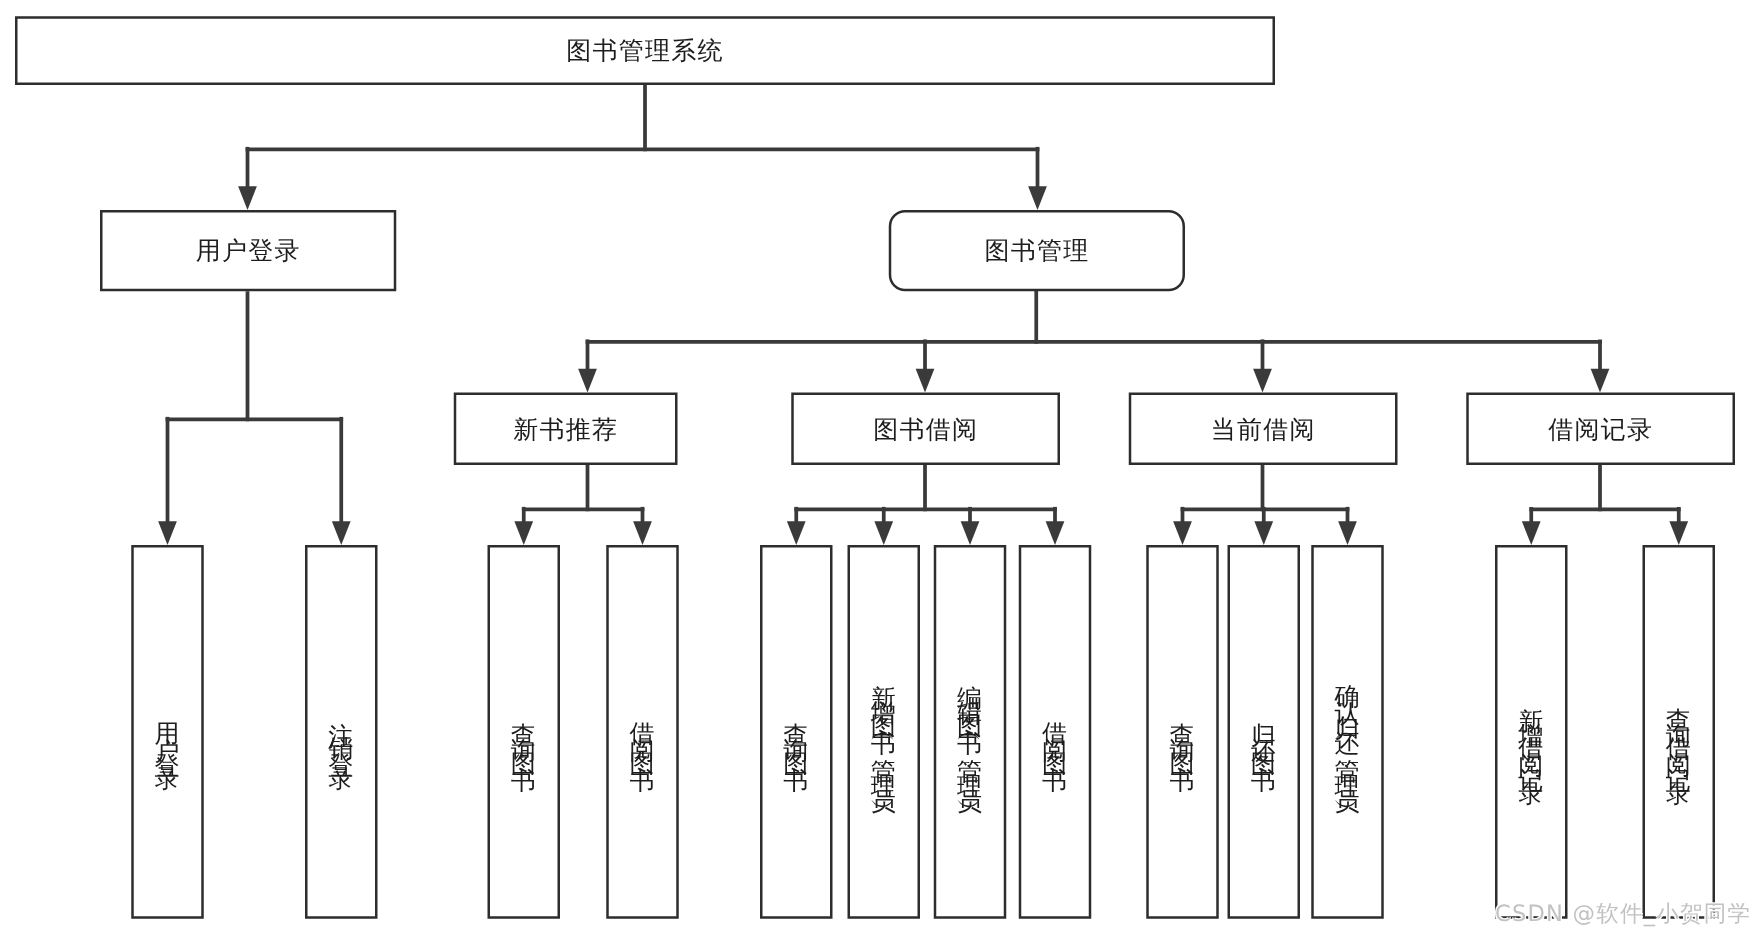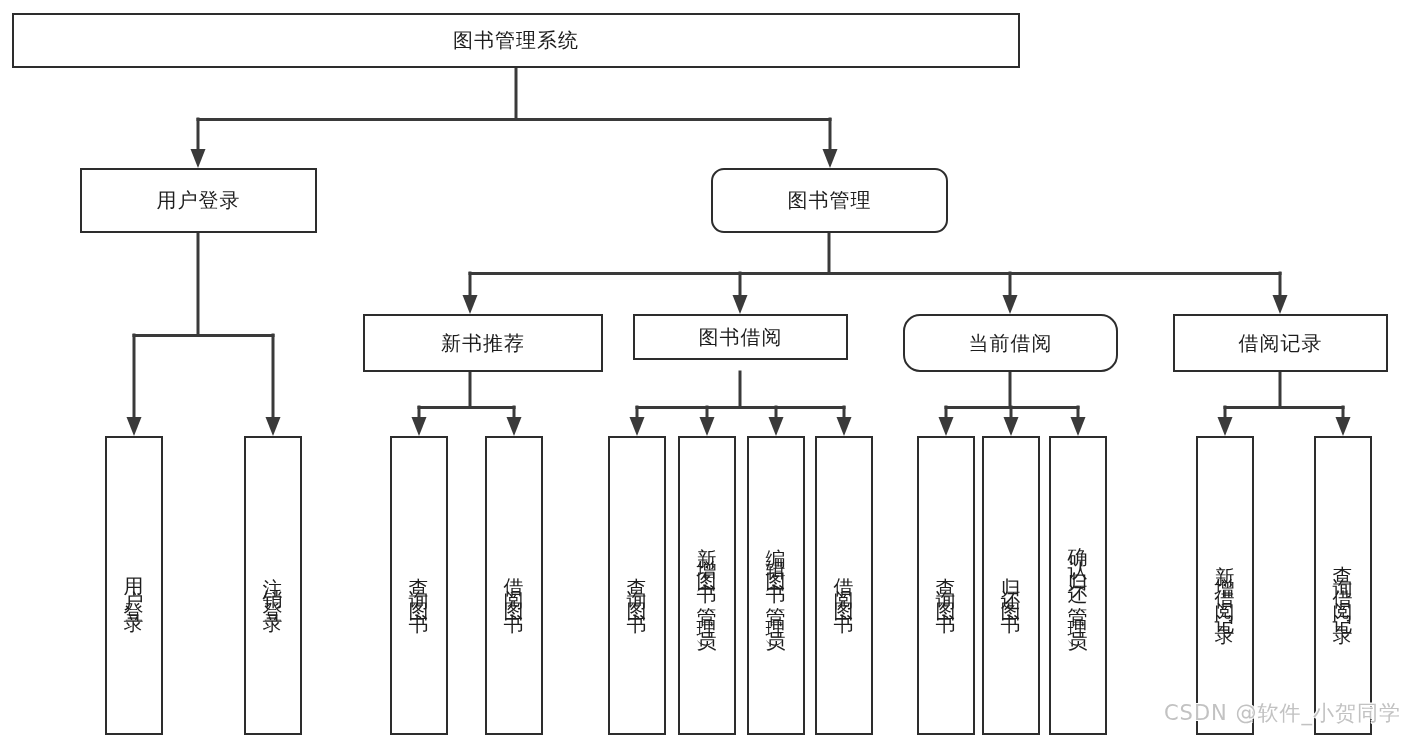--- a/index.html
+++ b/index.html
@@ -61,22 +61,22 @@
   }
   .leaf span{
     writing-mode:vertical-rl;
     text-orientation:mixed;
     letter-spacing:12px;
     line-height:1;
   }
   .watermark{
     position:absolute;
     right:4px;
-    bottom:20px;
-    font-size:21px;
+    bottom:4px;
+    font-size:18px;
     color:var(--wm-color);
     letter-spacing:1px;
     text-shadow:1px 1px 0 rgba(255,255,255,.95),-1px -1px 0 rgba(255,255,255,.95),1px -1px 0 rgba(255,255,255,.95),-1px 1px 0 rgba(255,255,255,.95);
     z-index:5;
     white-space:nowrap;
   }
 </style>
 </head>
 <body>
 
@@ -143,23 +143,23 @@
     <polygon points="1217.5,417 1232.5,417 1225,436"></polygon>
     <line x1="1343" y1="407" x2="1343" y2="420"></line>
     <polygon points="1335.5,417 1350.5,417 1343,436"></polygon>
   </svg>
 
   <div class="box" style="left:12px;top:13px;width:1008px;height:55px;">图书管理系统</div>
 
   <div class="box" style="left:80px;top:168px;width:237px;height:65px;">用户登录</div>
   <div class="box" style="left:711px;top:168px;width:237px;height:65px;border-radius:13px;">图书管理</div>
 
-  <div class="box" style="left:363px;top:314px;width:240px;height:58px;">新书推荐</div>
-  <div class="box" style="left:633px;top:314px;width:215px;height:46px;">图书借阅</div>
-  <div class="box" style="left:903px;top:314px;width:215px;height:58px;border-radius:17px;">当前借阅</div>
+  <div class="box" style="left:363px;top:314px;width:179px;height:58px;">新书推荐</div>
+  <div class="box" style="left:633px;top:314px;width:215px;height:58px;">图书借阅</div>
+  <div class="box" style="left:903px;top:314px;width:215px;height:58px;">当前借阅</div>
   <div class="box" style="left:1173px;top:314px;width:215px;height:58px;text-align:right;">借阅记录</div>
 
   <div class="leaf" style="left:105px;top:436px;width:58px;height:299px;">
     <span>用户登录</span>
   </div>
   <div class="leaf" style="left:244px;top:436px;width:58px;height:299px;">
     <span>注销登录</span>
   </div>
 
   <div class="leaf" style="left:390px;top:436px;width:58px;height:299px;">

